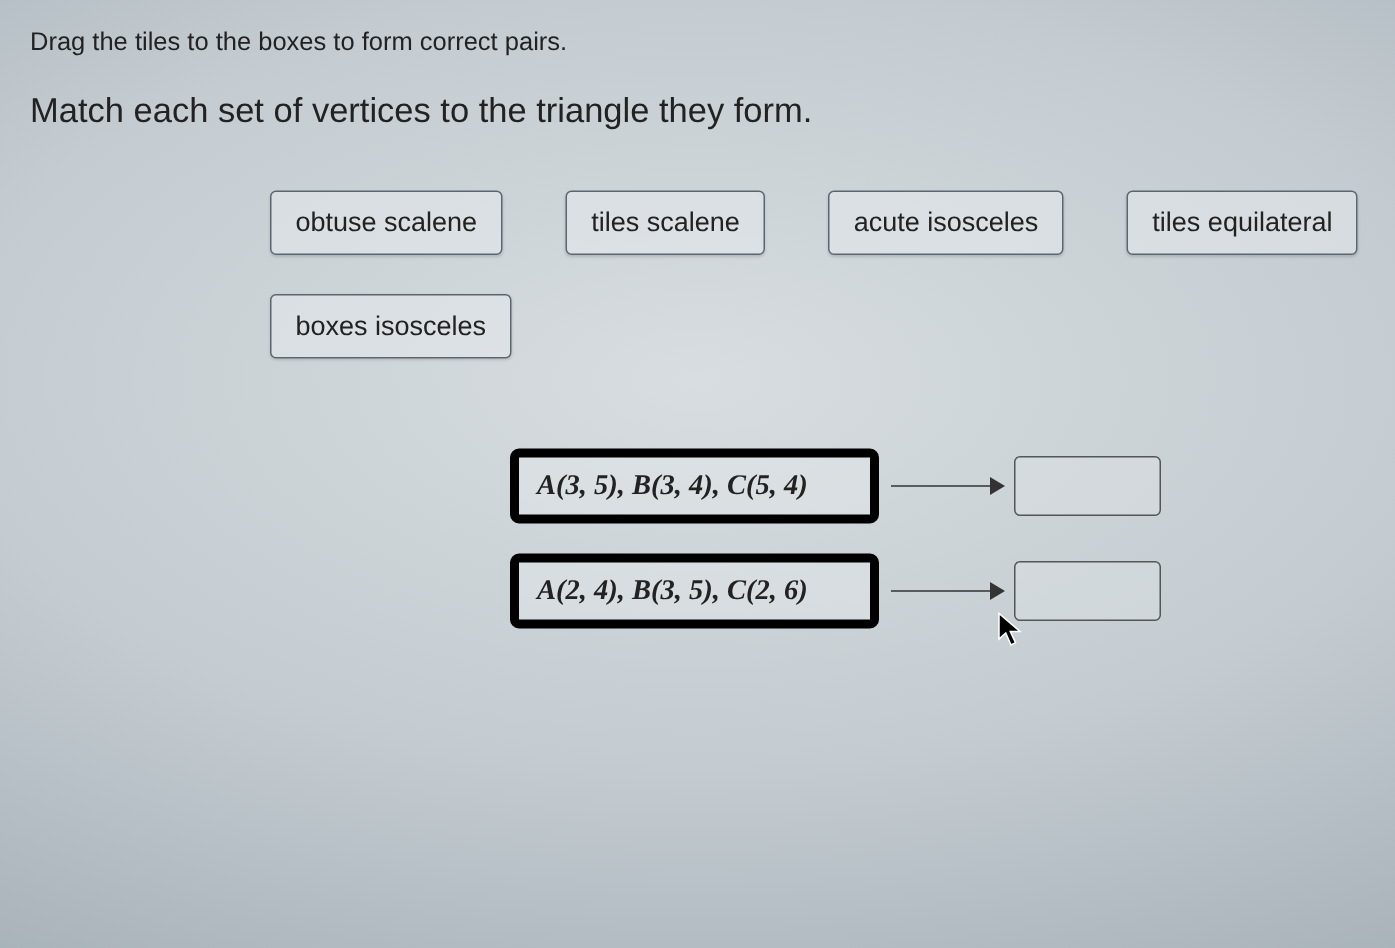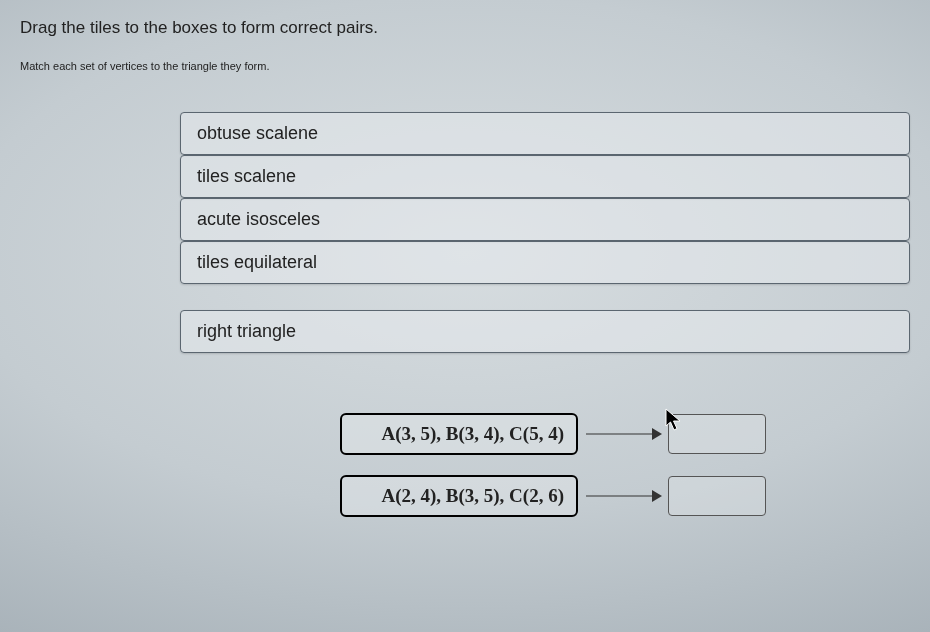--- a/index.html
+++ b/index.html
@@ -22,33 +22,33 @@
     width: 930px;
     height: 504px;
     box-sizing: border-box;
     padding: 18px 20px 0 20px;
   }
   .instruction-1 {
     font-size: 17px;
     margin: 0 0 22px 0;
   }
   .instruction-2 {
-    font-size: 11px;
+    font-size: 23px;
     margin: 0 0 40px 0;
   }
 
   
   .tile-bank {
     margin-left: 160px;
     margin-bottom: 60px;
   }
   .tile-row {
     display: flex;
+    gap: 42px;
     margin-bottom: 26px;
-    flex-direction: column;
   }
   .tile {
     border: 1.5px solid #5b6670;
     border-radius: 4px;
     padding: 10px 16px;
     font-size: 18px;
     background: rgba(230,234,236,0.55);
     color: #222;
     white-space: nowrap;
     box-shadow: 0 1px 2px rgba(0,0,0,0.15);
@@ -57,30 +57,31 @@
   
   .match-area {
     margin-left: 320px;
   }
   .match-row {
     display: flex;
     align-items: center;
     margin-bottom: 20px;
   }
   .vertex-box {
-    border: 2px solid #000000;
+    border: 6px solid #000000;
     border-radius: 6px;
     padding: 8px 12px;
     font-size: 19px;
     font-family: "Times New Roman", Times, serif;
     font-weight: bold;
     background: rgba(228,232,235,0.45);
     white-space: nowrap;
     min-width: 210px;
-    text-align: right;
+    text-align: left;
+    font-style: italic;
   }
   .arrow {
     width: 90px;
     height: 24px;
     position: relative;
     flex-shrink: 0;
   }
   .arrow::before {
     content: "";
     position: absolute;
@@ -128,21 +129,21 @@
   <p class="instruction-2">Match each set of vertices to the triangle they form.</p>
 
   <div class="tile-bank">
     <div class="tile-row">
       <div class="tile">obtuse scalene</div>
       <div class="tile">tiles scalene</div>
       <div class="tile">acute isosceles</div>
       <div class="tile">tiles equilateral</div>
     </div>
     <div class="tile-row">
-      <div class="tile">right triangle</div>
+      <div class="tile">boxes isosceles</div>
     </div>
   </div>
 
   <div class="match-area">
 
     <div class="match-row">
       <div class="vertex-box">A(3, 5), B(3, 4), C(5, 4)</div>
       <div class="arrow"></div>
       <div class="drop-box"></div>
     </div>

